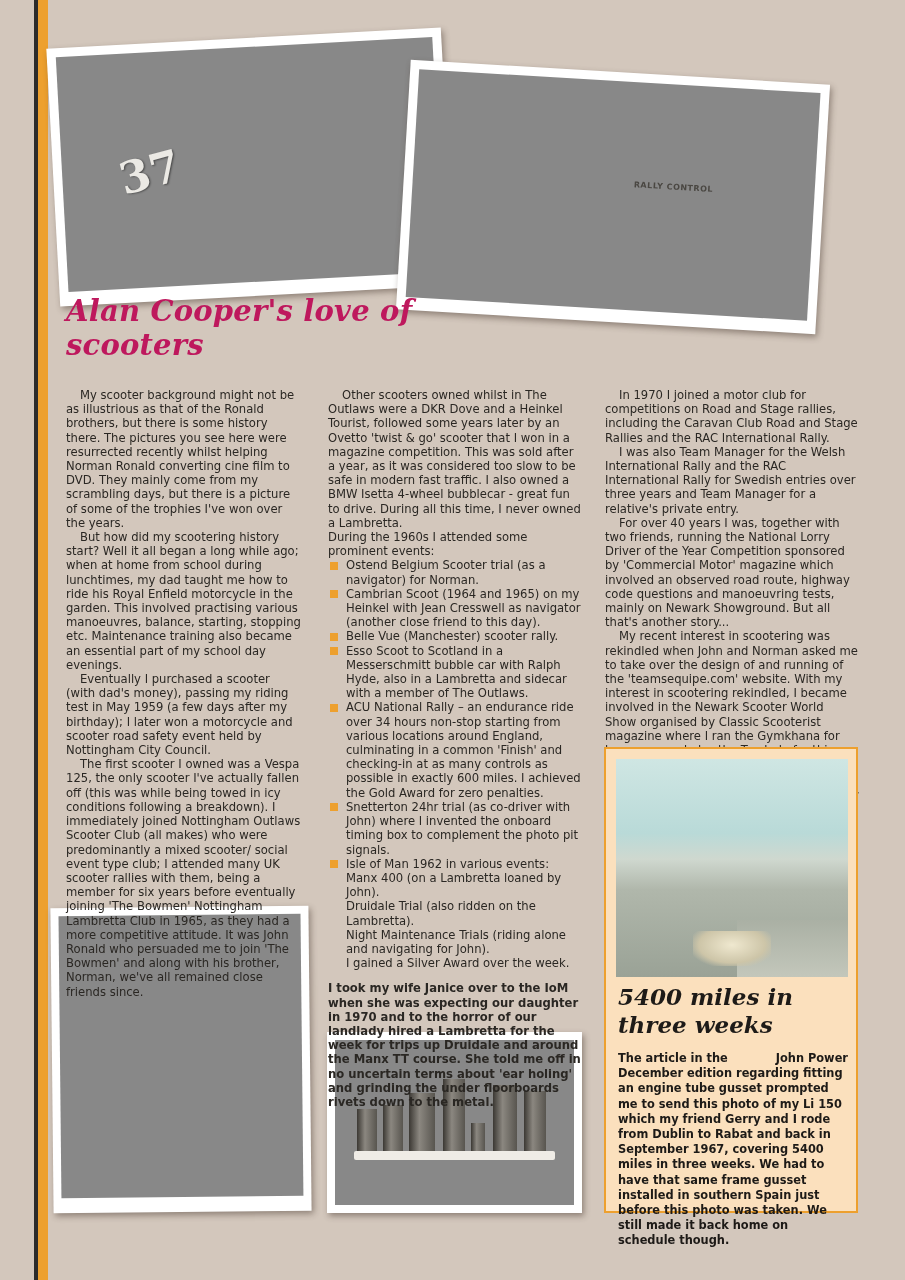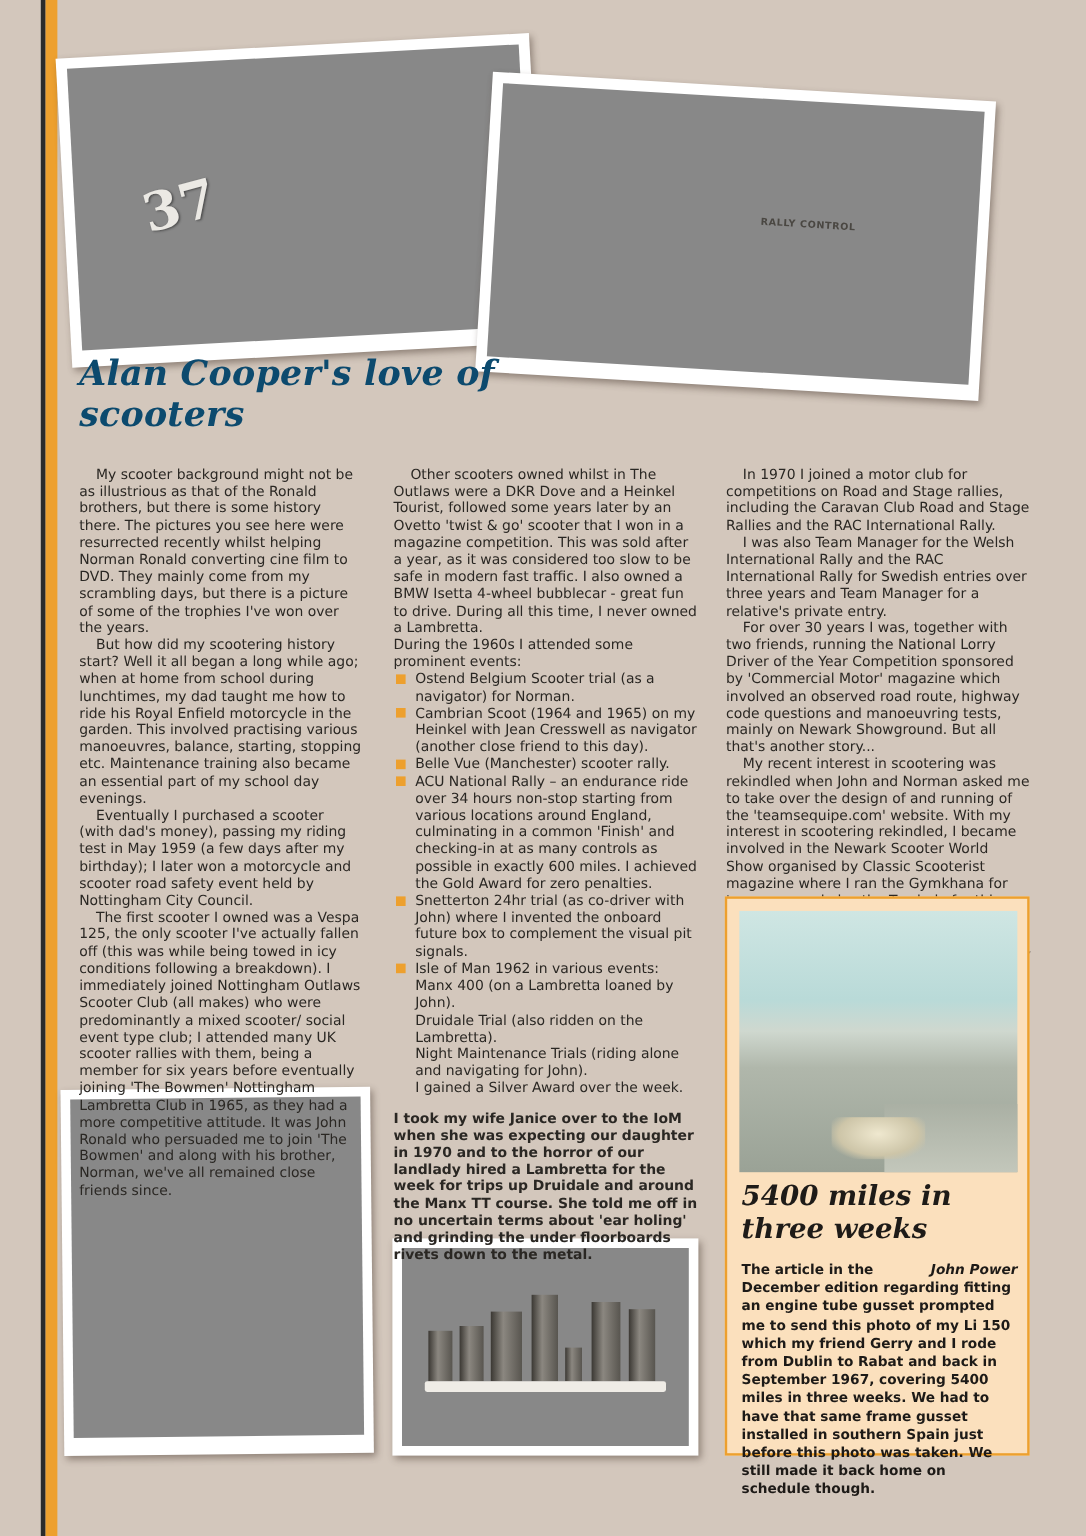--- a/index.html
+++ b/index.html
@@ -89,21 +89,21 @@
       radial-gradient(ellipse 100px 16px at 50% 60%, #f4f2ed 0%, rgba(0,0,0,0) 72%);
     position:relative;
   }
   .troph{position:absolute;bottom:31%;background:linear-gradient(90deg,#3b3833,#8b8780 40%,#58554f 100%);}
   .shelf{position:absolute;left:8%;right:8%;bottom:27%;height:9px;background:#efece6;border-radius:2px;}
 
   
   .headline{
     position:absolute;left:18px;top:294px;width:420px;height:40px;
     font-family:"DejaVu Serif","Liberation Serif",serif;
-    font-style:italic;font-weight:700;font-size:29px;color:#0c4a6e;
+    font-style:italic;font-weight:700;font-size:29px;color:#be185d;
     letter-spacing:.2px;
   }
 
   
   .col{position:absolute;font-size:11.6px;line-height:14.2px;color:#2a2723;text-align:left;margin-top:48px;}
   .col p{margin:0;text-indent:14px;}
   .col p.noind{text-indent:0;}
   #col1{left:18px;top:340px;width:235px;}
   #col2{left:280px;top:340px;width:253px;}
   #col3{left:557px;top:340px;width:253px;}
@@ -140,21 +140,21 @@
   #sidebox h2{
     position:absolute;left:12px;top:234px;width:228px;margin:0;
     font-family:"DejaVu Serif","Liberation Serif",serif;font-style:italic;font-weight:700;
     font-size:23px;line-height:28px;color:#1e1b18;
   }
   #sidebox .sb-body{
     position:absolute;left:12px;top:302px;width:230px;
     font-size:11.4px;line-height:15.2px;color:#1d1a17;font-weight:700;
     font-family:"DejaVu Sans","Liberation Sans",sans-serif;
   }
-  #sidebox .sb-byline{float:right;font-style:italic;font-weight:700;}
+  #sidebox .sb-byline{float:right;font-weight:700;}
 
   
   #footer{position:absolute;left:0;top:1238px;width:905px;height:30px;}
 </style>
 </head>
 <body>
 
 <div class="margin-dark"></div>
 <div class="margin-orange"></div>
 
@@ -198,36 +198,37 @@
     <p>The first scooter I owned was a Vespa 125, the only scooter I've actually fallen off (this was while being towed in icy conditions following a breakdown). I immediately joined Nottingham Outlaws Scooter Club (all makes) who were predominantly a mixed scooter/ social event type club; I attended many UK scooter rallies with them, being a member for six years before eventually joining 'The Bowmen' Nottingham Lambretta Club in 1965, as they had a more competitive attitude. It was John Ronald who persuaded me to join 'The Bowmen' and along with his brother, Norman, we've all remained close friends since.</p>
   </div>
 
   <div class="col" id="col2">
     <p>Other scooters owned whilst in The Outlaws were a DKR Dove and a Heinkel Tourist, followed some years later by an Ovetto 'twist &amp; go' scooter that I won in a magazine competition. This was sold after a year, as it was considered too slow to be safe in modern fast traffic. I also owned a BMW Isetta 4-wheel bubblecar - great fun to drive. During all this time, I never owned a Lambretta.</p>
     <p class="noind">During the 1960s I attended some prominent events:</p>
     <ul class="bullets">
       <li><span class="sq"></span><span>Ostend Belgium Scooter trial (as a navigator) for Norman.</span></li>
       <li><span class="sq"></span><span>Cambrian Scoot (1964 and 1965) on my Heinkel with Jean Cresswell as navigator (another close friend to this day).</span></li>
       <li><span class="sq"></span><span>Belle Vue (Manchester) scooter rally.</span></li>
+      <li><span class="sq"></span><span>Esso Scoot to Scotland in a Messerschmitt bubble car with Ralph Hyde, also in a Lambretta and sidecar with a member of The Outlaws.</span></li>
       <li><span class="sq"></span><span>ACU National Rally – an endurance ride over 34 hours non-stop starting from various locations around England, culminating in a common 'Finish' and checking-in at as many controls as possible in exactly 600 miles. I achieved the Gold Award for zero penalties.</span></li>
-      <li><span class="sq"></span><span>Snetterton 24hr trial (as co-driver with John) where I invented the onboard future box to complement the visual pit signals.</span></li>
+      <li><span class="sq"></span><span>Snetterton 24hr trial (as co-driver with John) where I invented the onboard timing box to complement the photo pit signals.</span></li>
       <li><span class="sq"></span><span>Isle of Man 1962 in various events:</span>
         <span class="sub">Manx 400 (on a Lambretta loaned by John).</span>
         <span class="sub">Druidale Trial (also ridden on the Lambretta).</span>
         <span class="sub">Night Maintenance Trials (riding alone and navigating for John).</span>
         <span class="sub">I gained a Silver Award over the week.</span>
       </li>
     </ul>
     <p class="noind" style="margin-top:11px;font-weight:bold;">I took my wife Janice over to the IoM when she was expecting our daughter in 1970 and to the horror of our landlady hired a Lambretta for the week for trips up Druidale and around the Manx TT course. She told me off in no uncertain terms about 'ear holing' and grinding the under floorboards rivets down to the metal.</p>
   </div>
 
   <div class="col" id="col3">
     <p>In 1970 I joined a motor club for competitions on Road and Stage rallies, including the Caravan Club Road and Stage Rallies and the RAC International Rally.</p>
     <p>I was also Team Manager for the Welsh International Rally and the RAC International Rally for Swedish entries over three years and Team Manager for a relative's private entry.</p>
-    <p>For over 30 years I was, together with two friends, running the National Lorry Driver of the Year Competition sponsored by 'Commercial Motor' magazine which involved an observed road route, highway code questions and manoeuvring tests, mainly on Newark Showground. But all that's another story...</p>
+    <p>For over 40 years I was, together with two friends, running the National Lorry Driver of the Year Competition sponsored by 'Commercial Motor' magazine which involved an observed road route, highway code questions and manoeuvring tests, mainly on Newark Showground. But all that's another story...</p>
     <p>My recent interest in scootering was rekindled when John and Norman asked me to take over the design of and running of the 'teamsequipe.com' website. With my interest in scootering rekindled, I became involved in the Newark Scooter World Show organised by Classic Scooterist magazine where I ran the Gymkhana for two years and also the Tombola for this year. I do not currently ride on two wheels - but who knows about the future</p>
     <div class="byline">Alan Cooper</div>
   </div>
 
   <div id="sidebox">
     <div class="sb-photo">
       <div class="sb-img">
         <div class="road"></div>
         <div class="scoot"></div>
       </div>

